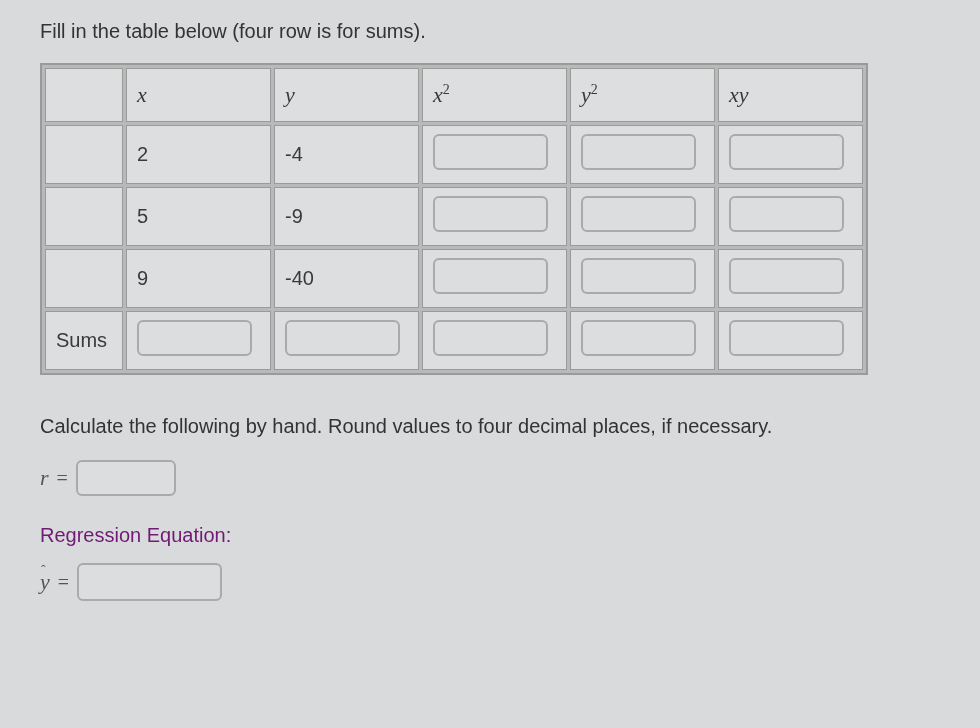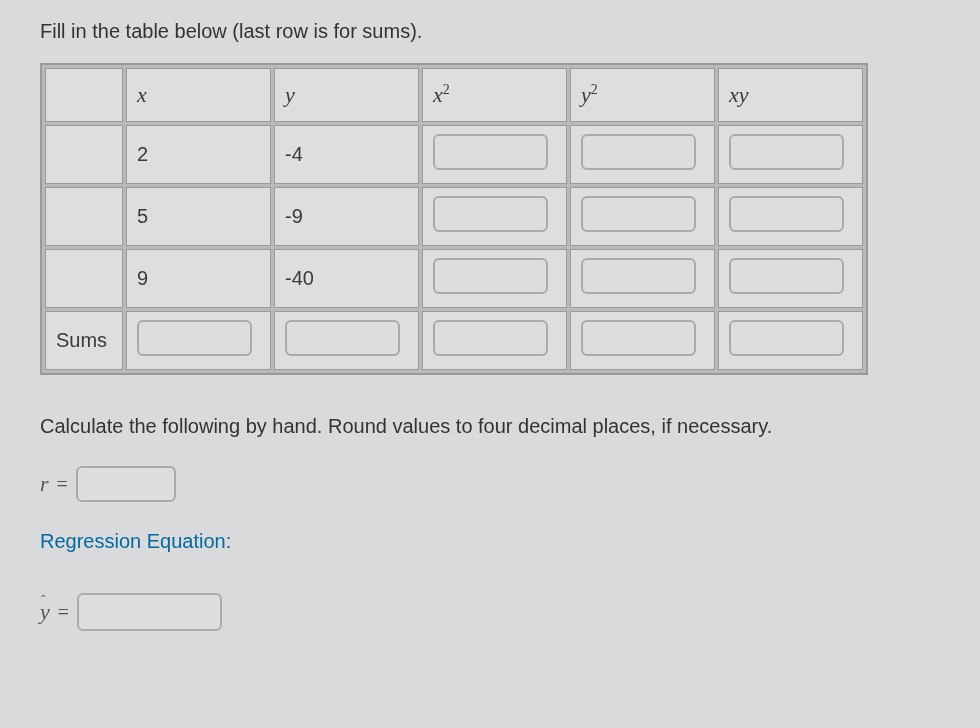--- a/index.html
+++ b/index.html
@@ -62,43 +62,43 @@
     }
     .input-box-wide {
       display: inline-block;
       width: 145px;
       height: 38px;
       border: 2px solid #a8aaab;
       border-radius: 6px;
       background: #dbdddf;
     }
     .calc-instruction {
-      margin-bottom: 28px;
+      margin-bottom: 22px;
       color: #333;
     }
     .answer-row {
       display: flex;
       align-items: center;
       gap: 8px;
       margin-bottom: 28px;
     }
     .answer-label {
       font-family: 'Times New Roman', serif;
       font-style: italic;
       font-size: 22px;
       color: #555;
     }
     .equals {
       font-family: 'Times New Roman', serif;
       font-size: 20px;
       color: #555;
     }
     .regression-label {
-      margin-bottom: 40px;
-      color: #0369a1;
+      margin-bottom: 16px;
+      color: #701a75;
     }
     .yhat {
       font-family: 'Times New Roman', serif;
       font-style: italic;
       font-size: 22px;
       color: #555;
       position: relative;
     }
     .hat {
       position: absolute;
@@ -107,21 +107,21 @@
       font-size: 14px;
       font-style: normal;
     }
     .small-input {
       width: 100px;
     }
   </style>
 </head>
 <body>
 
-<p class="instruction">Fill in the table below (last row is for sums).</p>
+<p class="instruction">Fill in the table below (four row is for sums).</p>
 
 <table class="data-table">
   <tbody>
       <tr>
     <th class="col-label"></th>
     <th class="col-data"><span class="math-var">x</span></th>
     <th class="col-data"><span class="math-var">y</span></th>
     <th class="col-data"><span class="math-var"><span>x</span><span class="sup">2</span></span></th>
     <th class="col-data"><span class="math-var"><span>y</span><span class="sup">2</span></span></th>
     <th class="col-data"><span class="math-var">xy</span></th>

